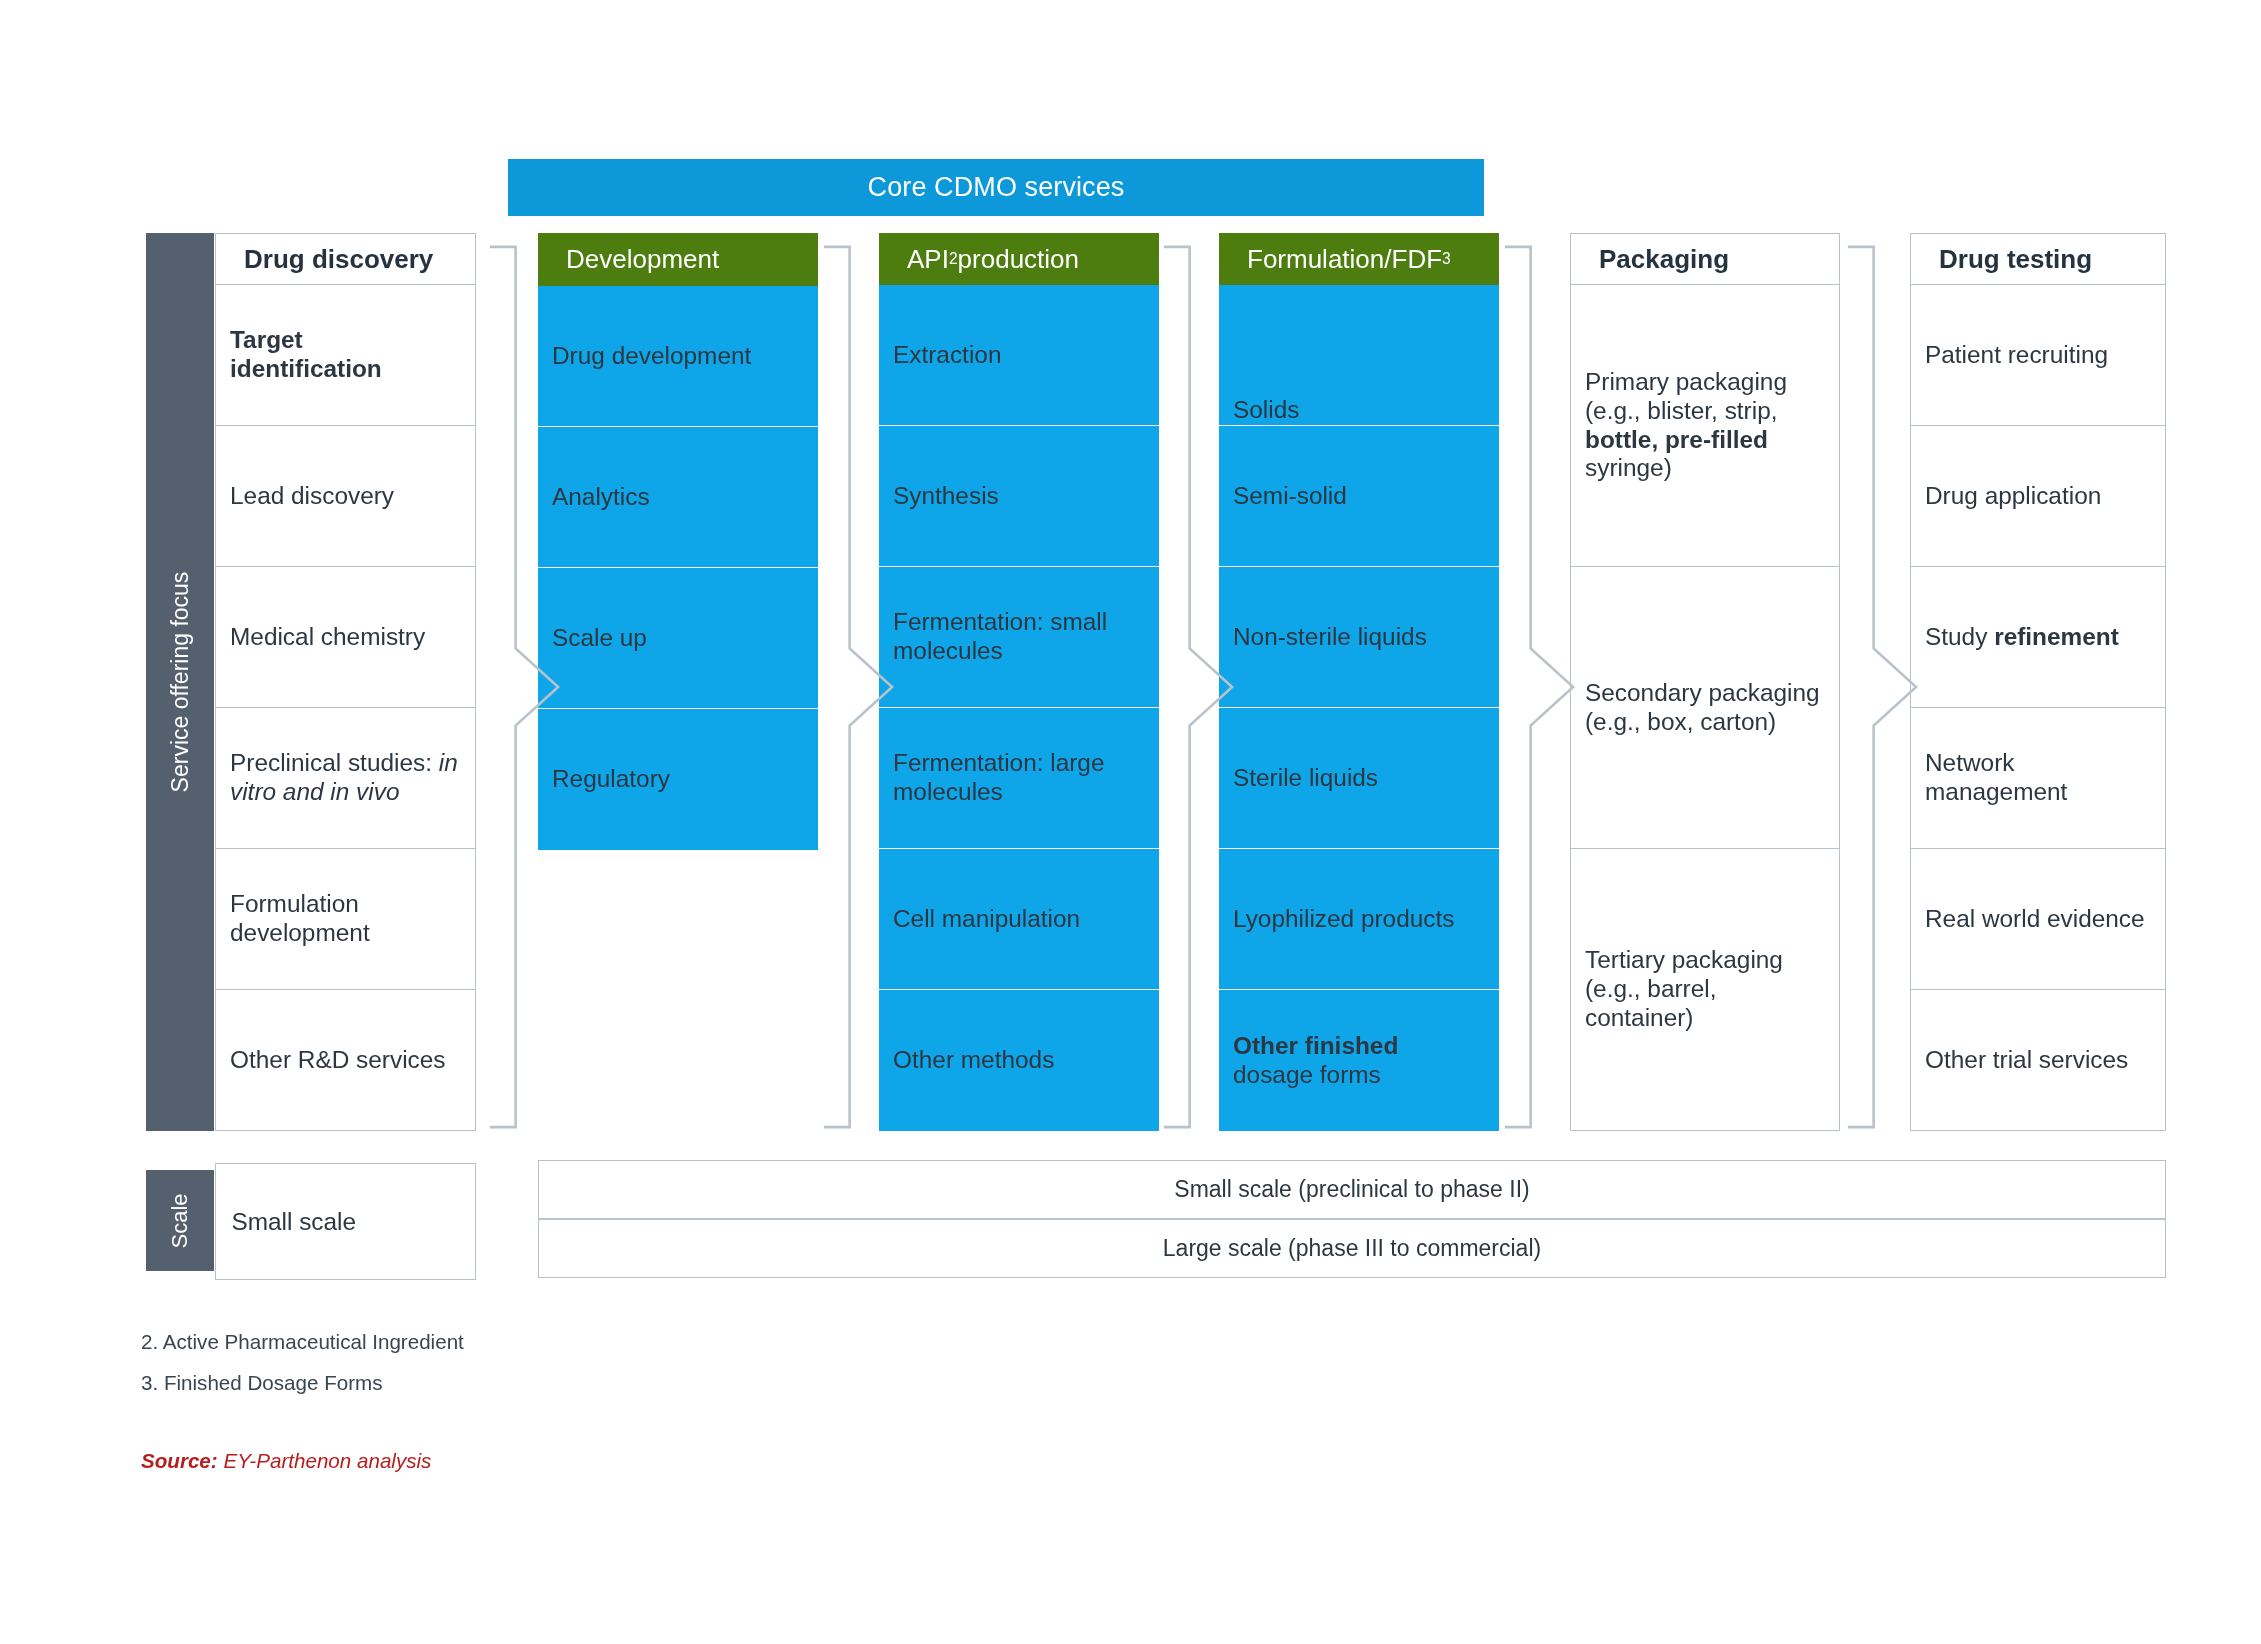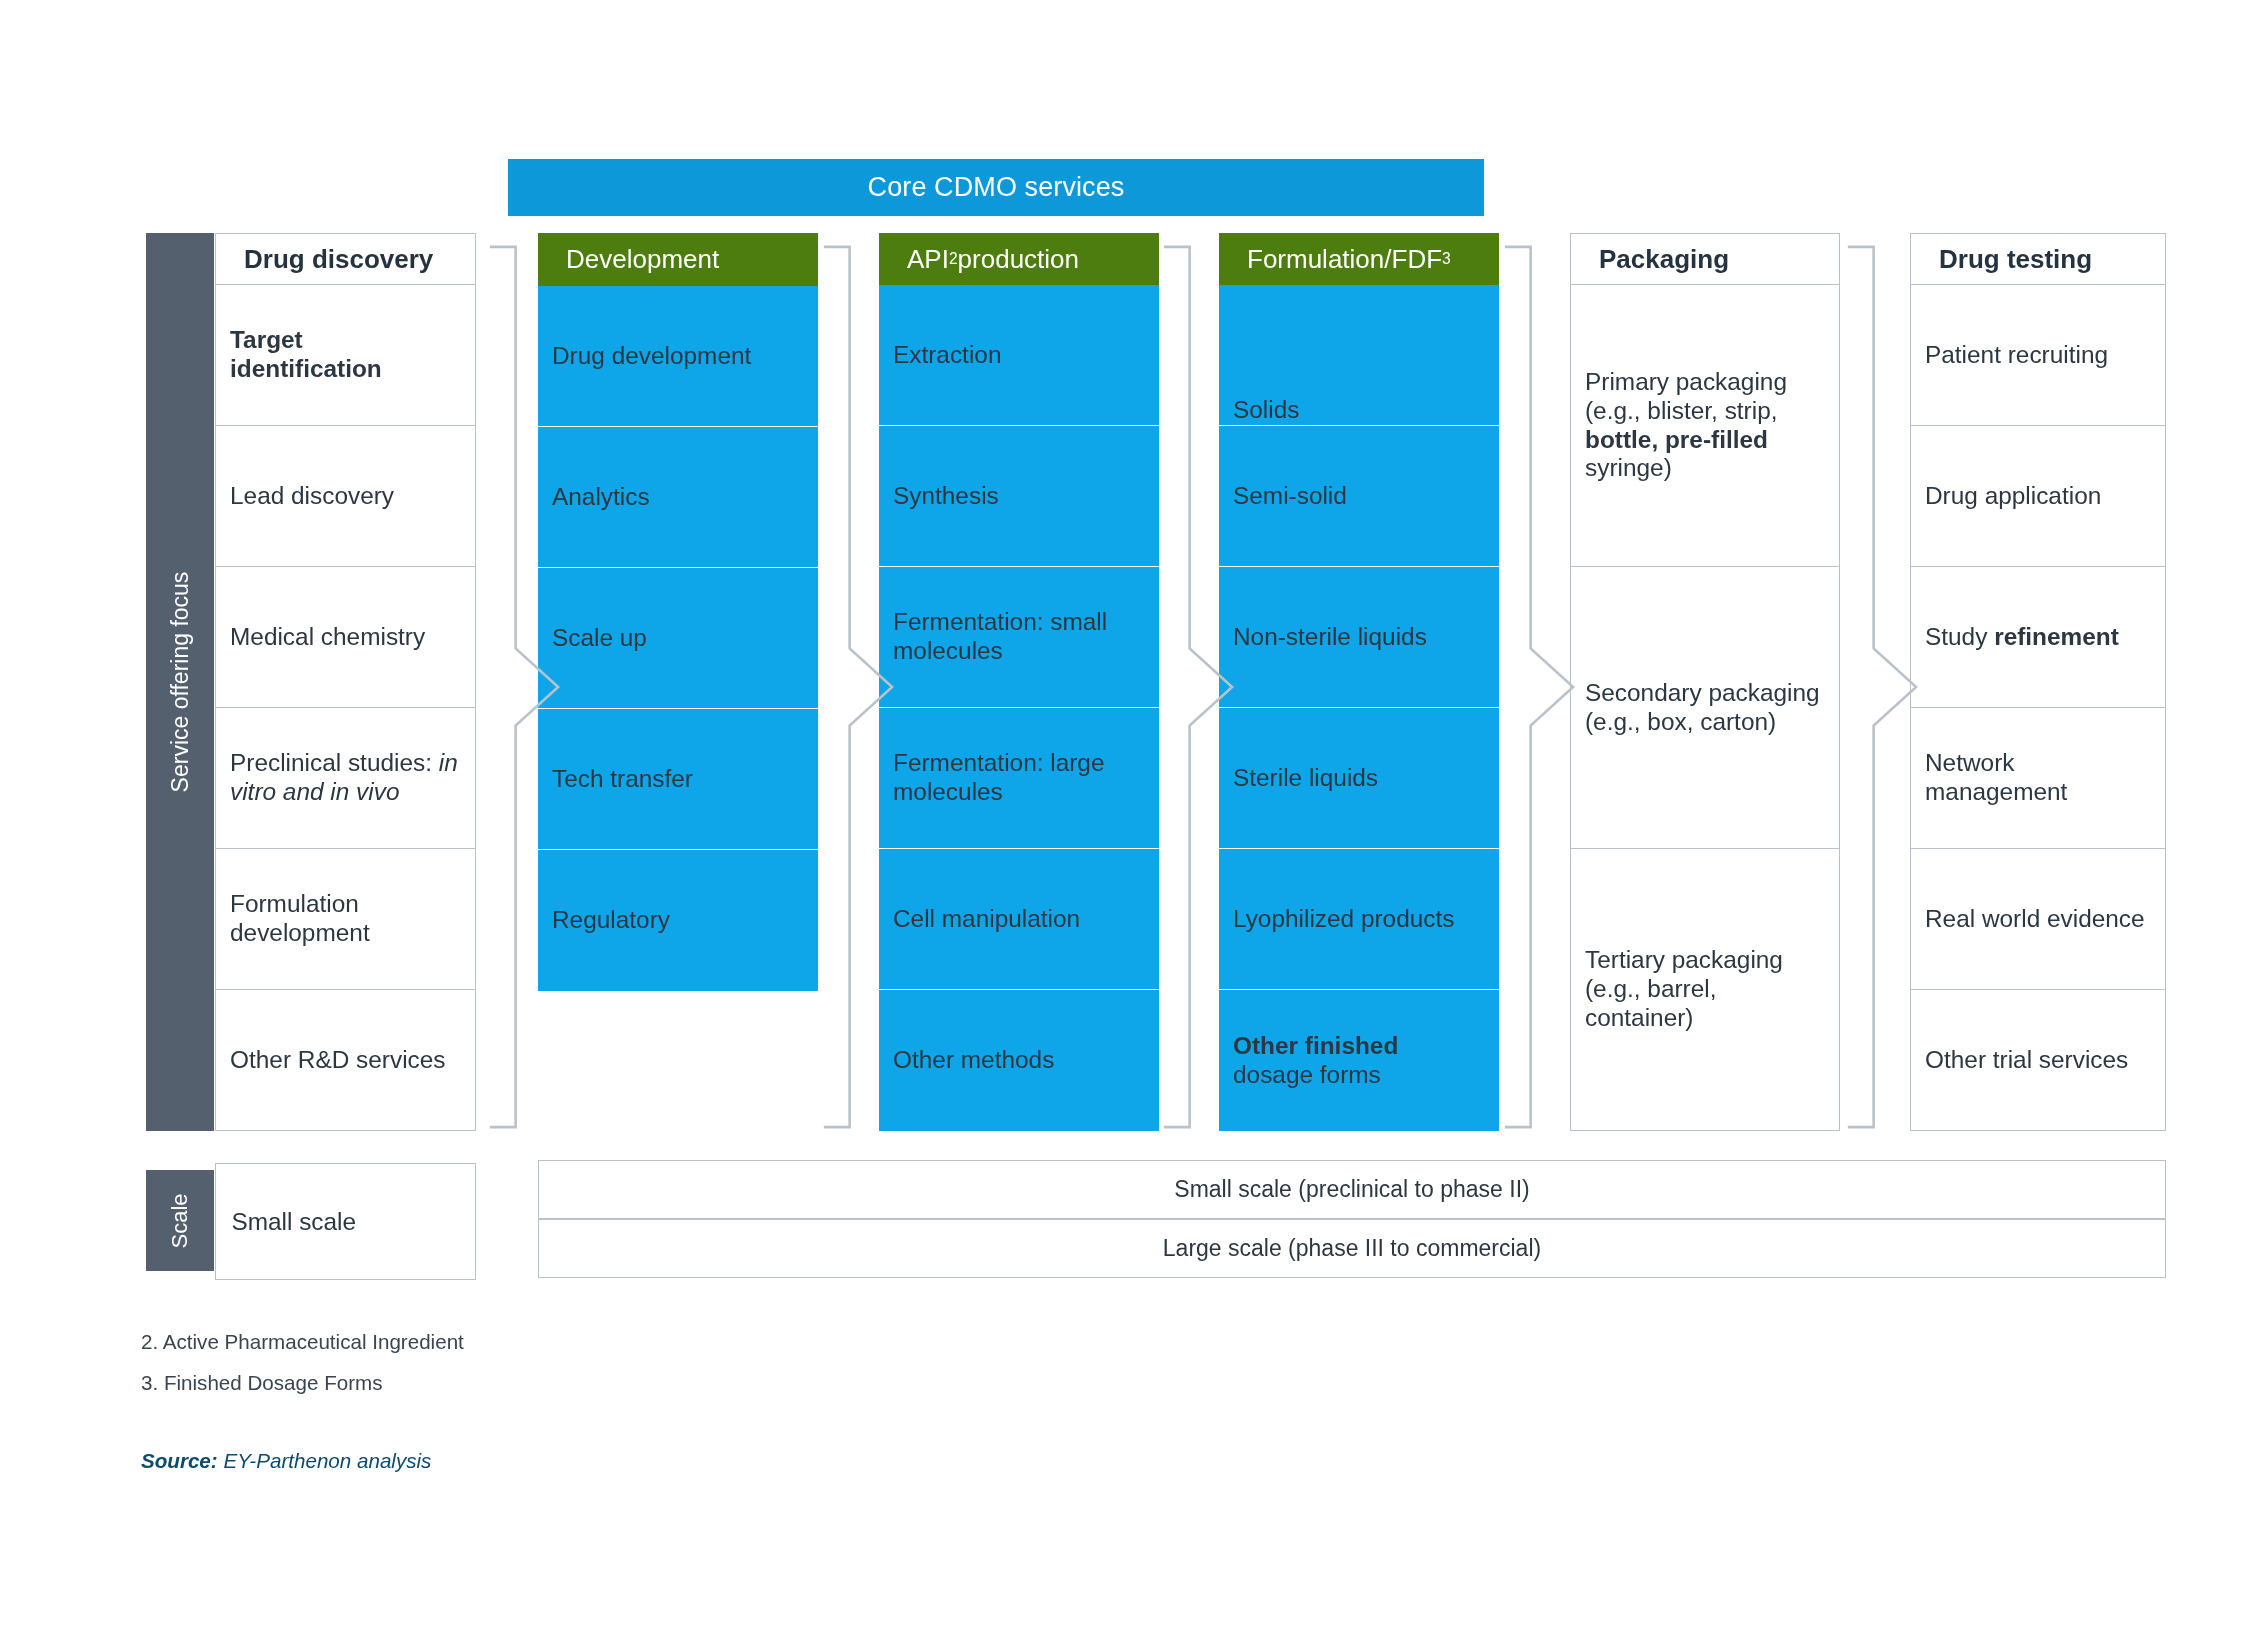--- a/index.html
+++ b/index.html
@@ -72,21 +72,21 @@
     position:absolute;left:538px;width:1628px;height:59px;
     background:#ffffff;border:0.6px solid #b9c2cb;box-sizing:border-box;
     display:flex;align-items:center;justify-content:center;font-size:23px;
   }
   #scale-bar-small{top:1160px;}
   #scale-bar-large{top:1219px;}
 
   
   #footnotes{position:absolute;left:141px;top:1330px;font-size:20.6px;color:#3a4551;}
   #footnotes div{margin-bottom:16.7px;}
-  #source{position:absolute;left:141px;top:1449px;font-size:20.6px;font-style:italic;color:#0c4a6e;}
+  #source{position:absolute;left:141px;top:1449px;font-size:20.6px;font-style:italic;color:#b91c1c;}
   #source .lbl{font-style:italic;font-weight:bold;}
 </style>
 </head>
 <body>
 
 <div class="stage">
 
   <div id="core-banner">
     <span>Core CDMO services</span>
   </div>
@@ -123,23 +123,20 @@
         <div class="col-head blue">Development</div>
         <div class="rows">
           <div class="row grey" style="height: 141px;">
             <span>Drug development</span>
           </div>
           <div class="row grey" style="height: 141px;">
             <span>Analytics</span>
           </div>
           <div class="row grey" style="height: 141px;">
             <span>Scale up</span>
-          </div>
-          <div class="row grey" style="height: 141px;">
-            <span>Tech transfer</span>
           </div>
           <div class="row grey" style="height: 141px;">
             <span>Regulatory</span>
           </div>
         </div>
       </div>
       <div class="col" style="left: 879px; width: 280px; height: 898px;">
         <div class="col-head blue">
           <span>API</span>
           <sup style="font-size: 0.6em;">2</sup>

